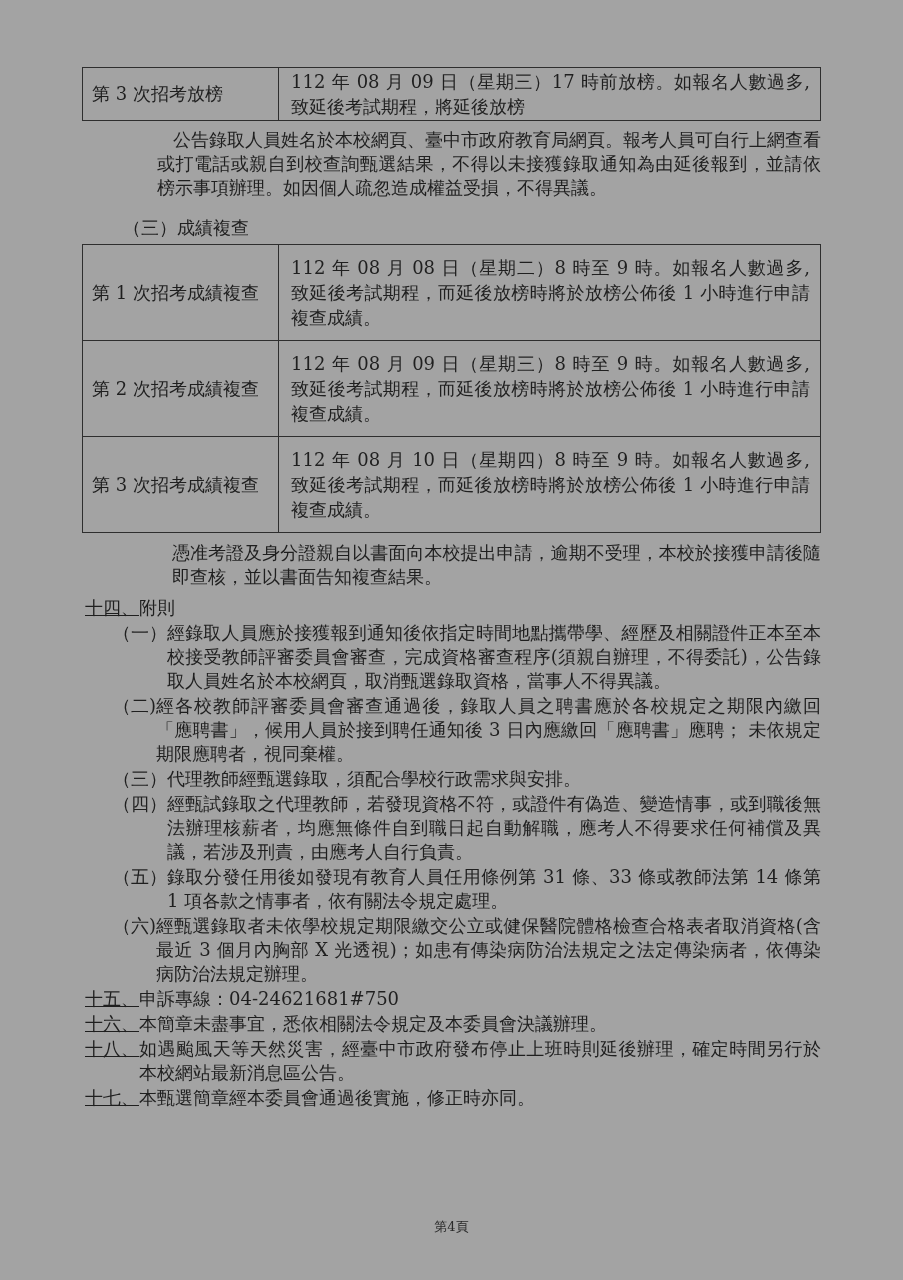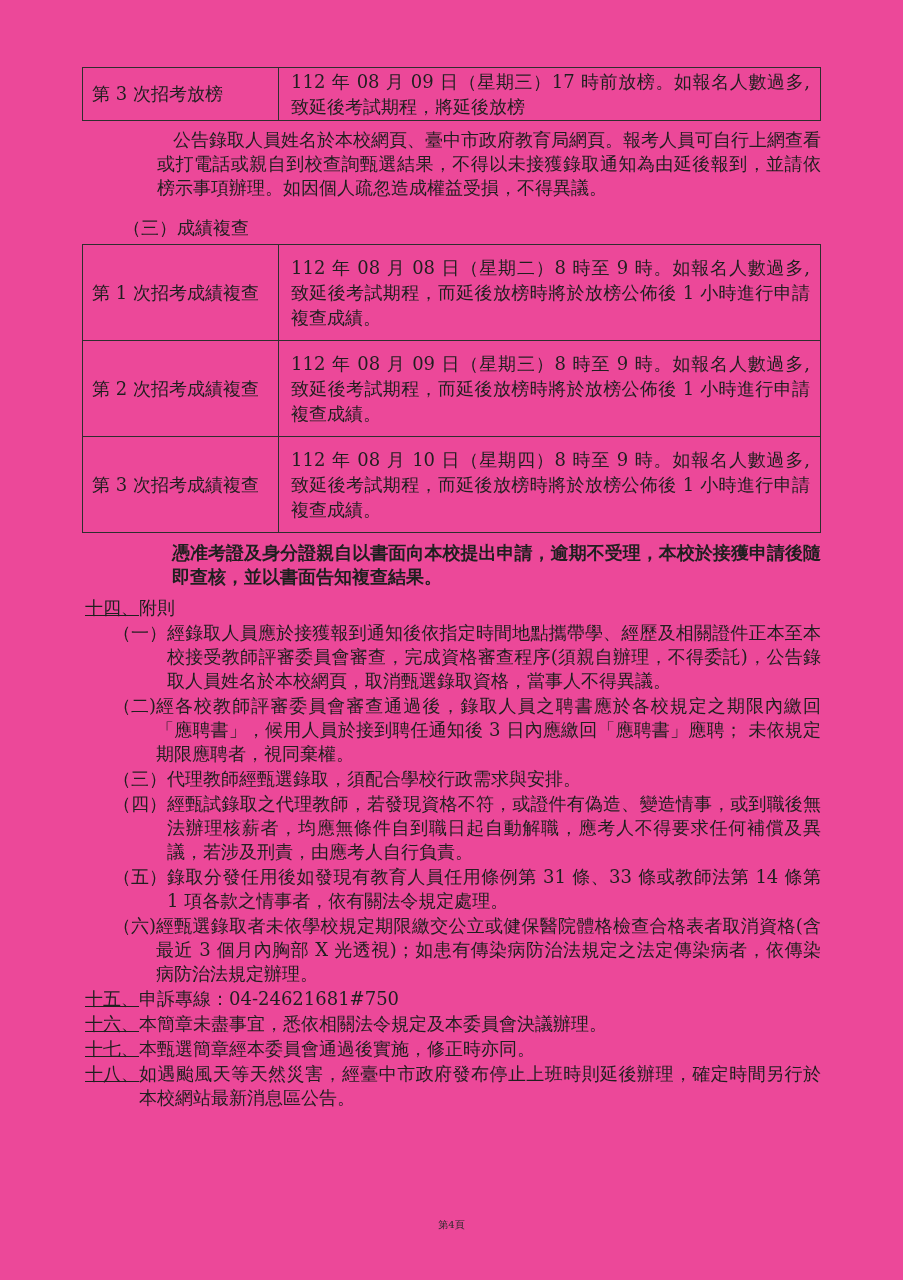--- a/index.html
+++ b/index.html
@@ -1,19 +1,19 @@
 <!DOCTYPE html>
 <html><head>
 <meta charset="utf-8">
 <style>
   html,body{margin:0;padding:0;background:#ffffff;}
   .page{
     position:relative;
     width:903px;height:1280px;
-    background:#ec4899;
+    background:#a3a3a3;
     font-family:"DejaVu Serif","Liberation Serif",serif;
     color:#1f1f1f;
     font-size:18px;
     overflow:hidden;
   }
   .content{
     position:absolute;
     left:85px;top:67px;
     width:736px;
   }
@@ -35,33 +35,33 @@
   td.val{
     padding:1px 10px 1px 12px;
     line-height:25px;
     text-align:justify;
   }
   .tbl-review{margin-top:4px;}
   .tbl-review td.val{padding-top:10px;padding-bottom:10px;}
   .para{margin:0;text-align:justify;line-height:24px;}
   .announce{margin:7px 0 16px 72px;text-indent:16px;width:664px;}
   .subhead{margin:5px 0 0 38px;line-height:24px;}
-  .review{margin:8px 0 0 87px;width:649px;font-weight:bold;}
+  .review{margin:8px 0 0 87px;width:649px;}
   .sec{display:flex;line-height:24px;margin-top:1px;}
   .sec-first{margin-top:7px;}
   .sec .mk{white-space:nowrap;text-decoration:underline;}
   .sec .tx{flex:1;text-align:justify;}
   .items{margin-left:28px;}
   .item{display:flex;line-height:24px;margin-top:1px;}
   .item .mk{white-space:nowrap;}
   .item .tx{flex:1;text-align:justify;}
   .footer{
     position:absolute;left:0;right:0;top:1218px;
     text-align:center;
-    font-size:10px;
+    font-size:13px;
     color:#2a2a2a;
   }
 </style>
 </head>
 <body>
 
 <div class="page">
   <div class="content">
 
     <table class="tbl tbl-release">
@@ -130,24 +130,24 @@
 
     <div class="sec">
       <span class="mk">十五、</span>
       <span class="tx">申訴專線：04-24621681#750</span>
     </div>
     <div class="sec">
       <span class="mk">十六、</span>
       <span class="tx">本簡章未盡事宜，悉依相關法令規定及本委員會決議辦理。</span>
     </div>
     <div class="sec">
+      <span class="mk">十八、</span>
+      <span class="tx">如遇颱風天等天然災害，經臺中市政府發布停止上班時則延後辦理，確定時間另行於本校網站最新消息區公告。</span>
+    </div>
+    <div class="sec">
       <span class="mk">十七、</span>
       <span class="tx">本甄選簡章經本委員會通過後實施，修正時亦同。</span>
-    </div>
-    <div class="sec">
-      <span class="mk">十八、</span>
-      <span class="tx">如遇颱風天等天然災害，經臺中市政府發布停止上班時則延後辦理，確定時間另行於本校網站最新消息區公告。</span>
     </div>
 
   </div>
 
   <div class="footer">第4頁</div>
 </div>
 
 </body></html>

